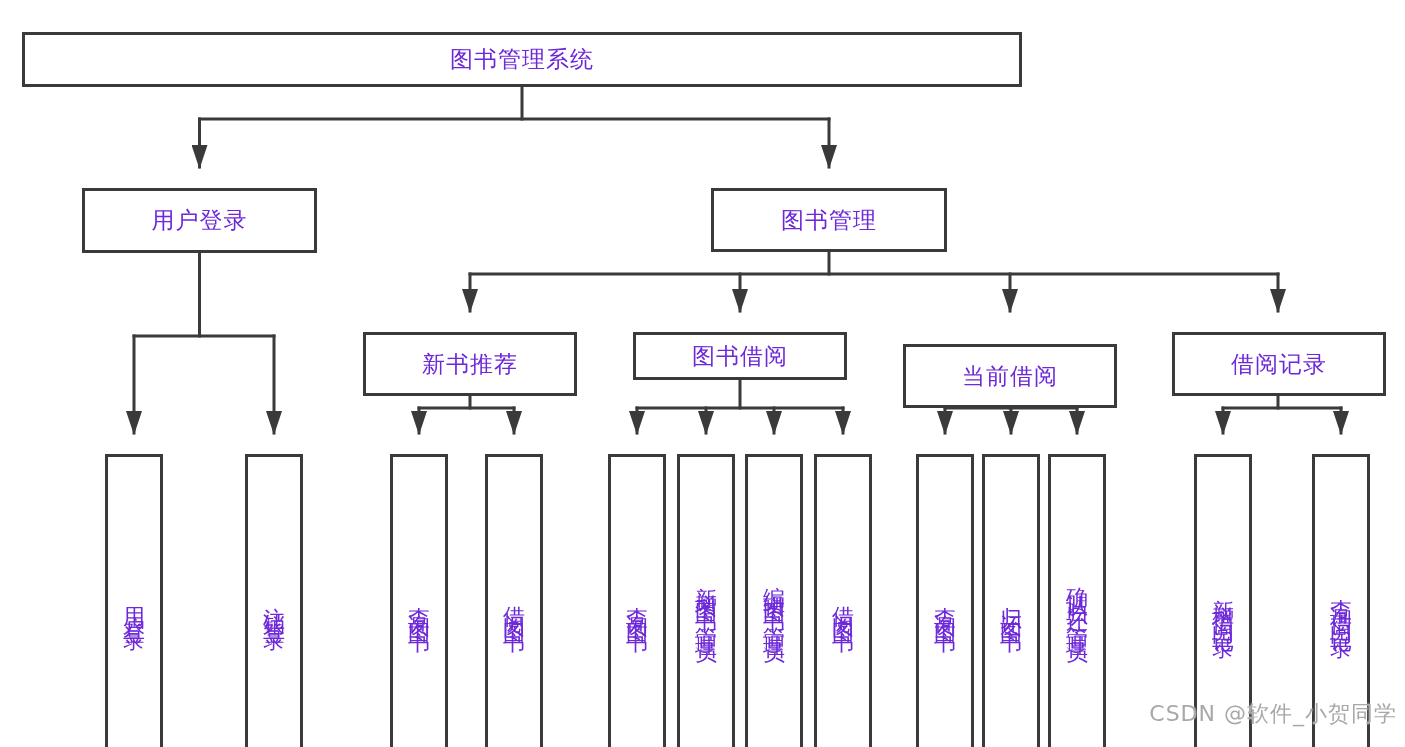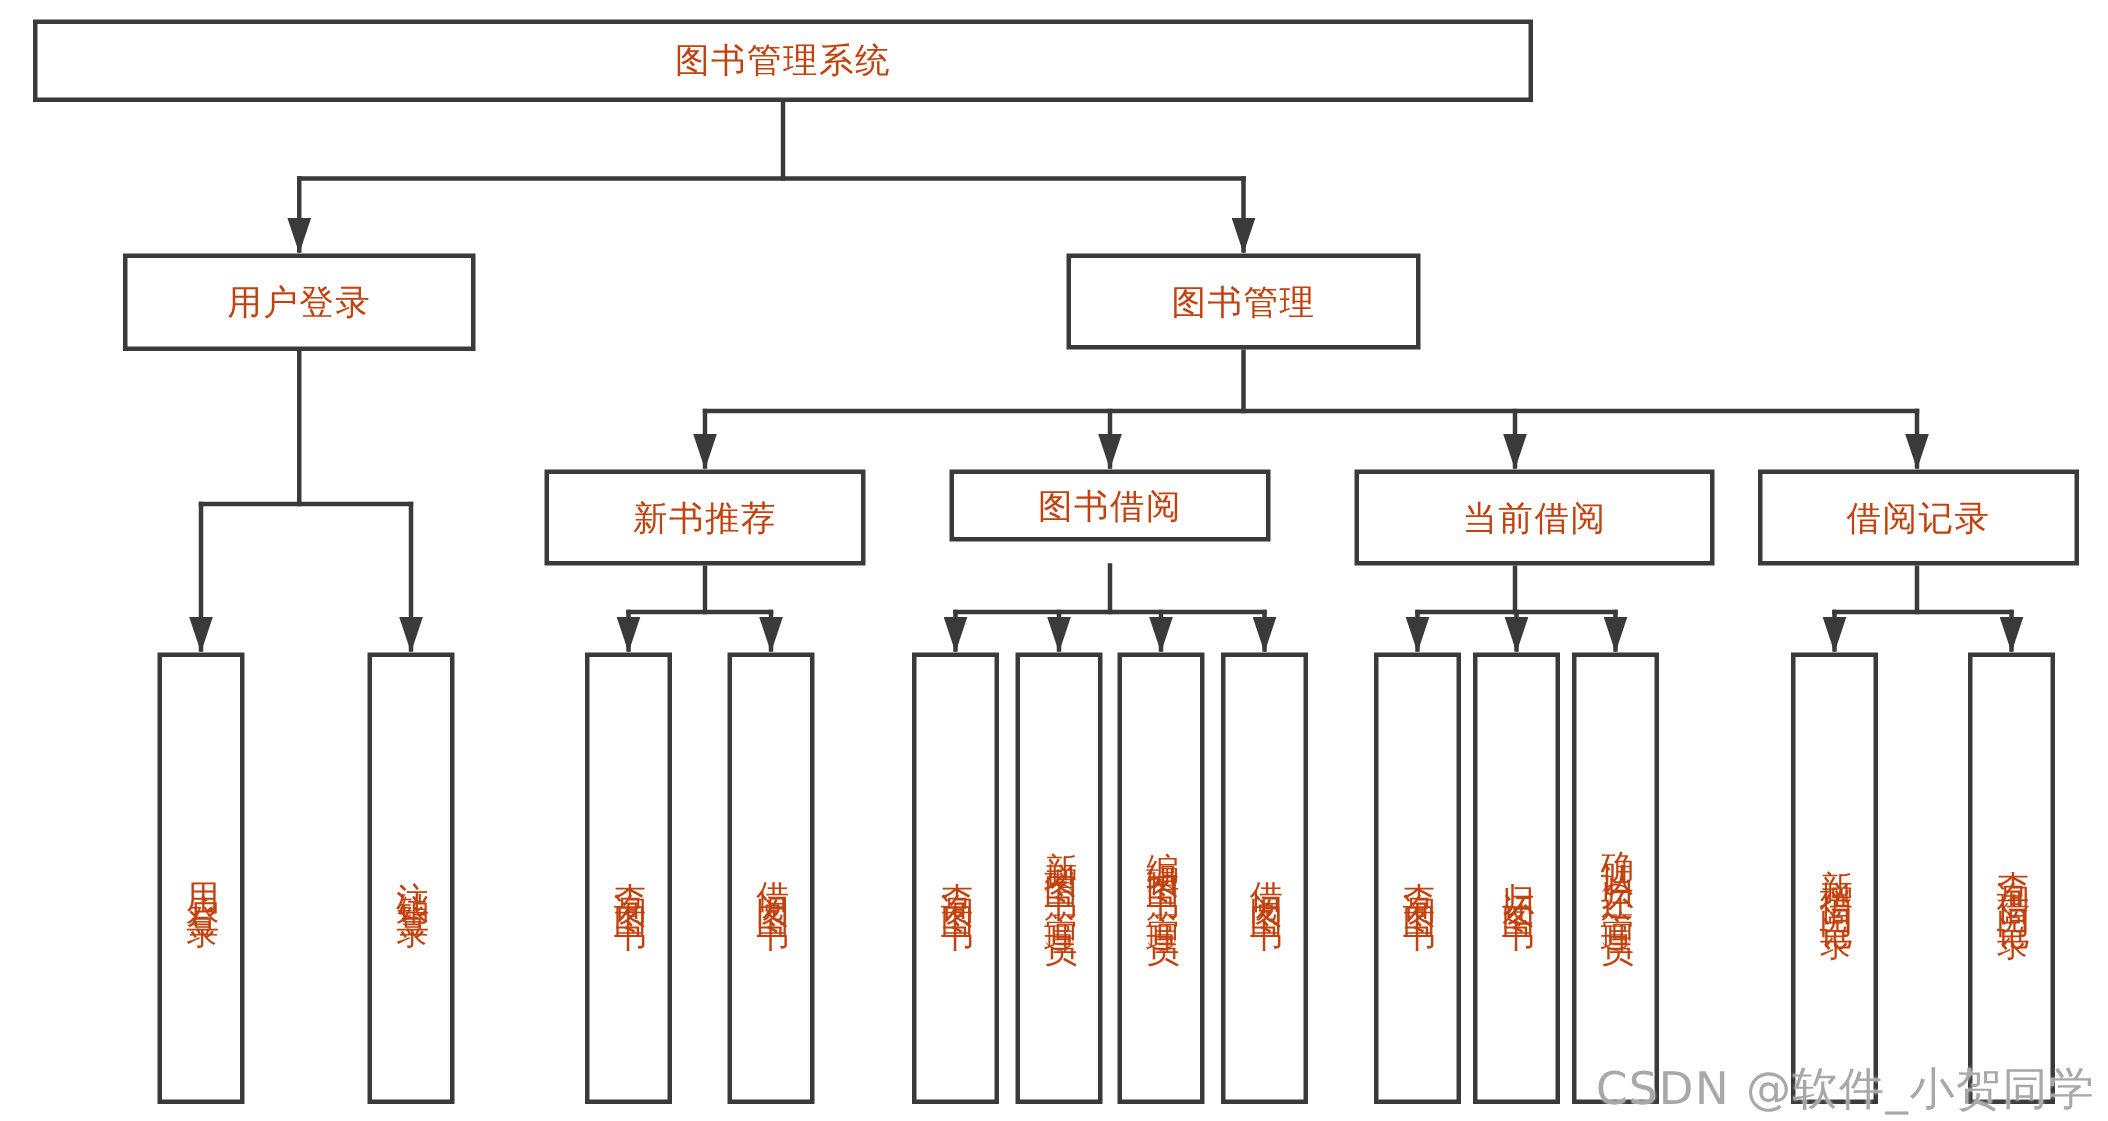--- a/index.html
+++ b/index.html
@@ -22,41 +22,42 @@
     z-index: 1;
   }
   .node {
     position: absolute;
     box-sizing: border-box;
     border: 3px solid #3a3a3a;
     background: #ffffff;
     display: flex;
     align-items: center;
     justify-content: center;
-    color: #c2410c;
+    color: #6d28d9;
     z-index: 2;
+    margin-top: 19px;
   }
   .node.h .lbl {
     font-size: 23px;
     letter-spacing: 1px;
     white-space: nowrap;
   }
   .node.v .lbl {
     writing-mode: vertical-rl;
     text-orientation: mixed;
     font-size: 22px;
     letter-spacing: 8px;
     line-height: 1.1;
     white-space: nowrap;
   }
   .watermark {
     position: absolute;
     right: 8px;
-    bottom: 0;
-    font-size: 30px;
+    bottom: 18px;
+    font-size: 22px;
     color: #a8a8a8;
     letter-spacing: 1px;
     z-index: 3;
     text-shadow: 0 0 2px #ffffff;
     white-space: nowrap;
   }
 </style>
 </head>
 <body>
 
@@ -122,21 +123,21 @@
   <div class="node h" style="left:363px;top:313px;width:214px;height:64px">
     <span class="lbl">新书推荐</span>
   </div>
 
   <div class="node h" style="left:711px;top:169px;width:236px;height:64px">
     <span class="lbl">图书管理</span>
   </div>
   <div class="node h" style="left:633px;top:313px;width:214px;height:48px">
     <span class="lbl">图书借阅</span>
   </div>
-  <div class="node h" style="left:903px;top:313px;width:240px;height:64px">
+  <div class="node h" style="left:903px;top:325px;width:214px;height:64px">
     <span class="lbl">当前借阅</span>
   </div>
   <div class="node h" style="left:1172px;top:313px;width:214px;height:64px">
     <span class="lbl">借阅记录</span>
   </div>
 
   <div class="node v" style="left:105px;top:435px;width:58px;height:301px">
     <span class="lbl">用户登录</span>
   </div>
   <div class="node v" style="left:245px;top:435px;width:58px;height:301px">

